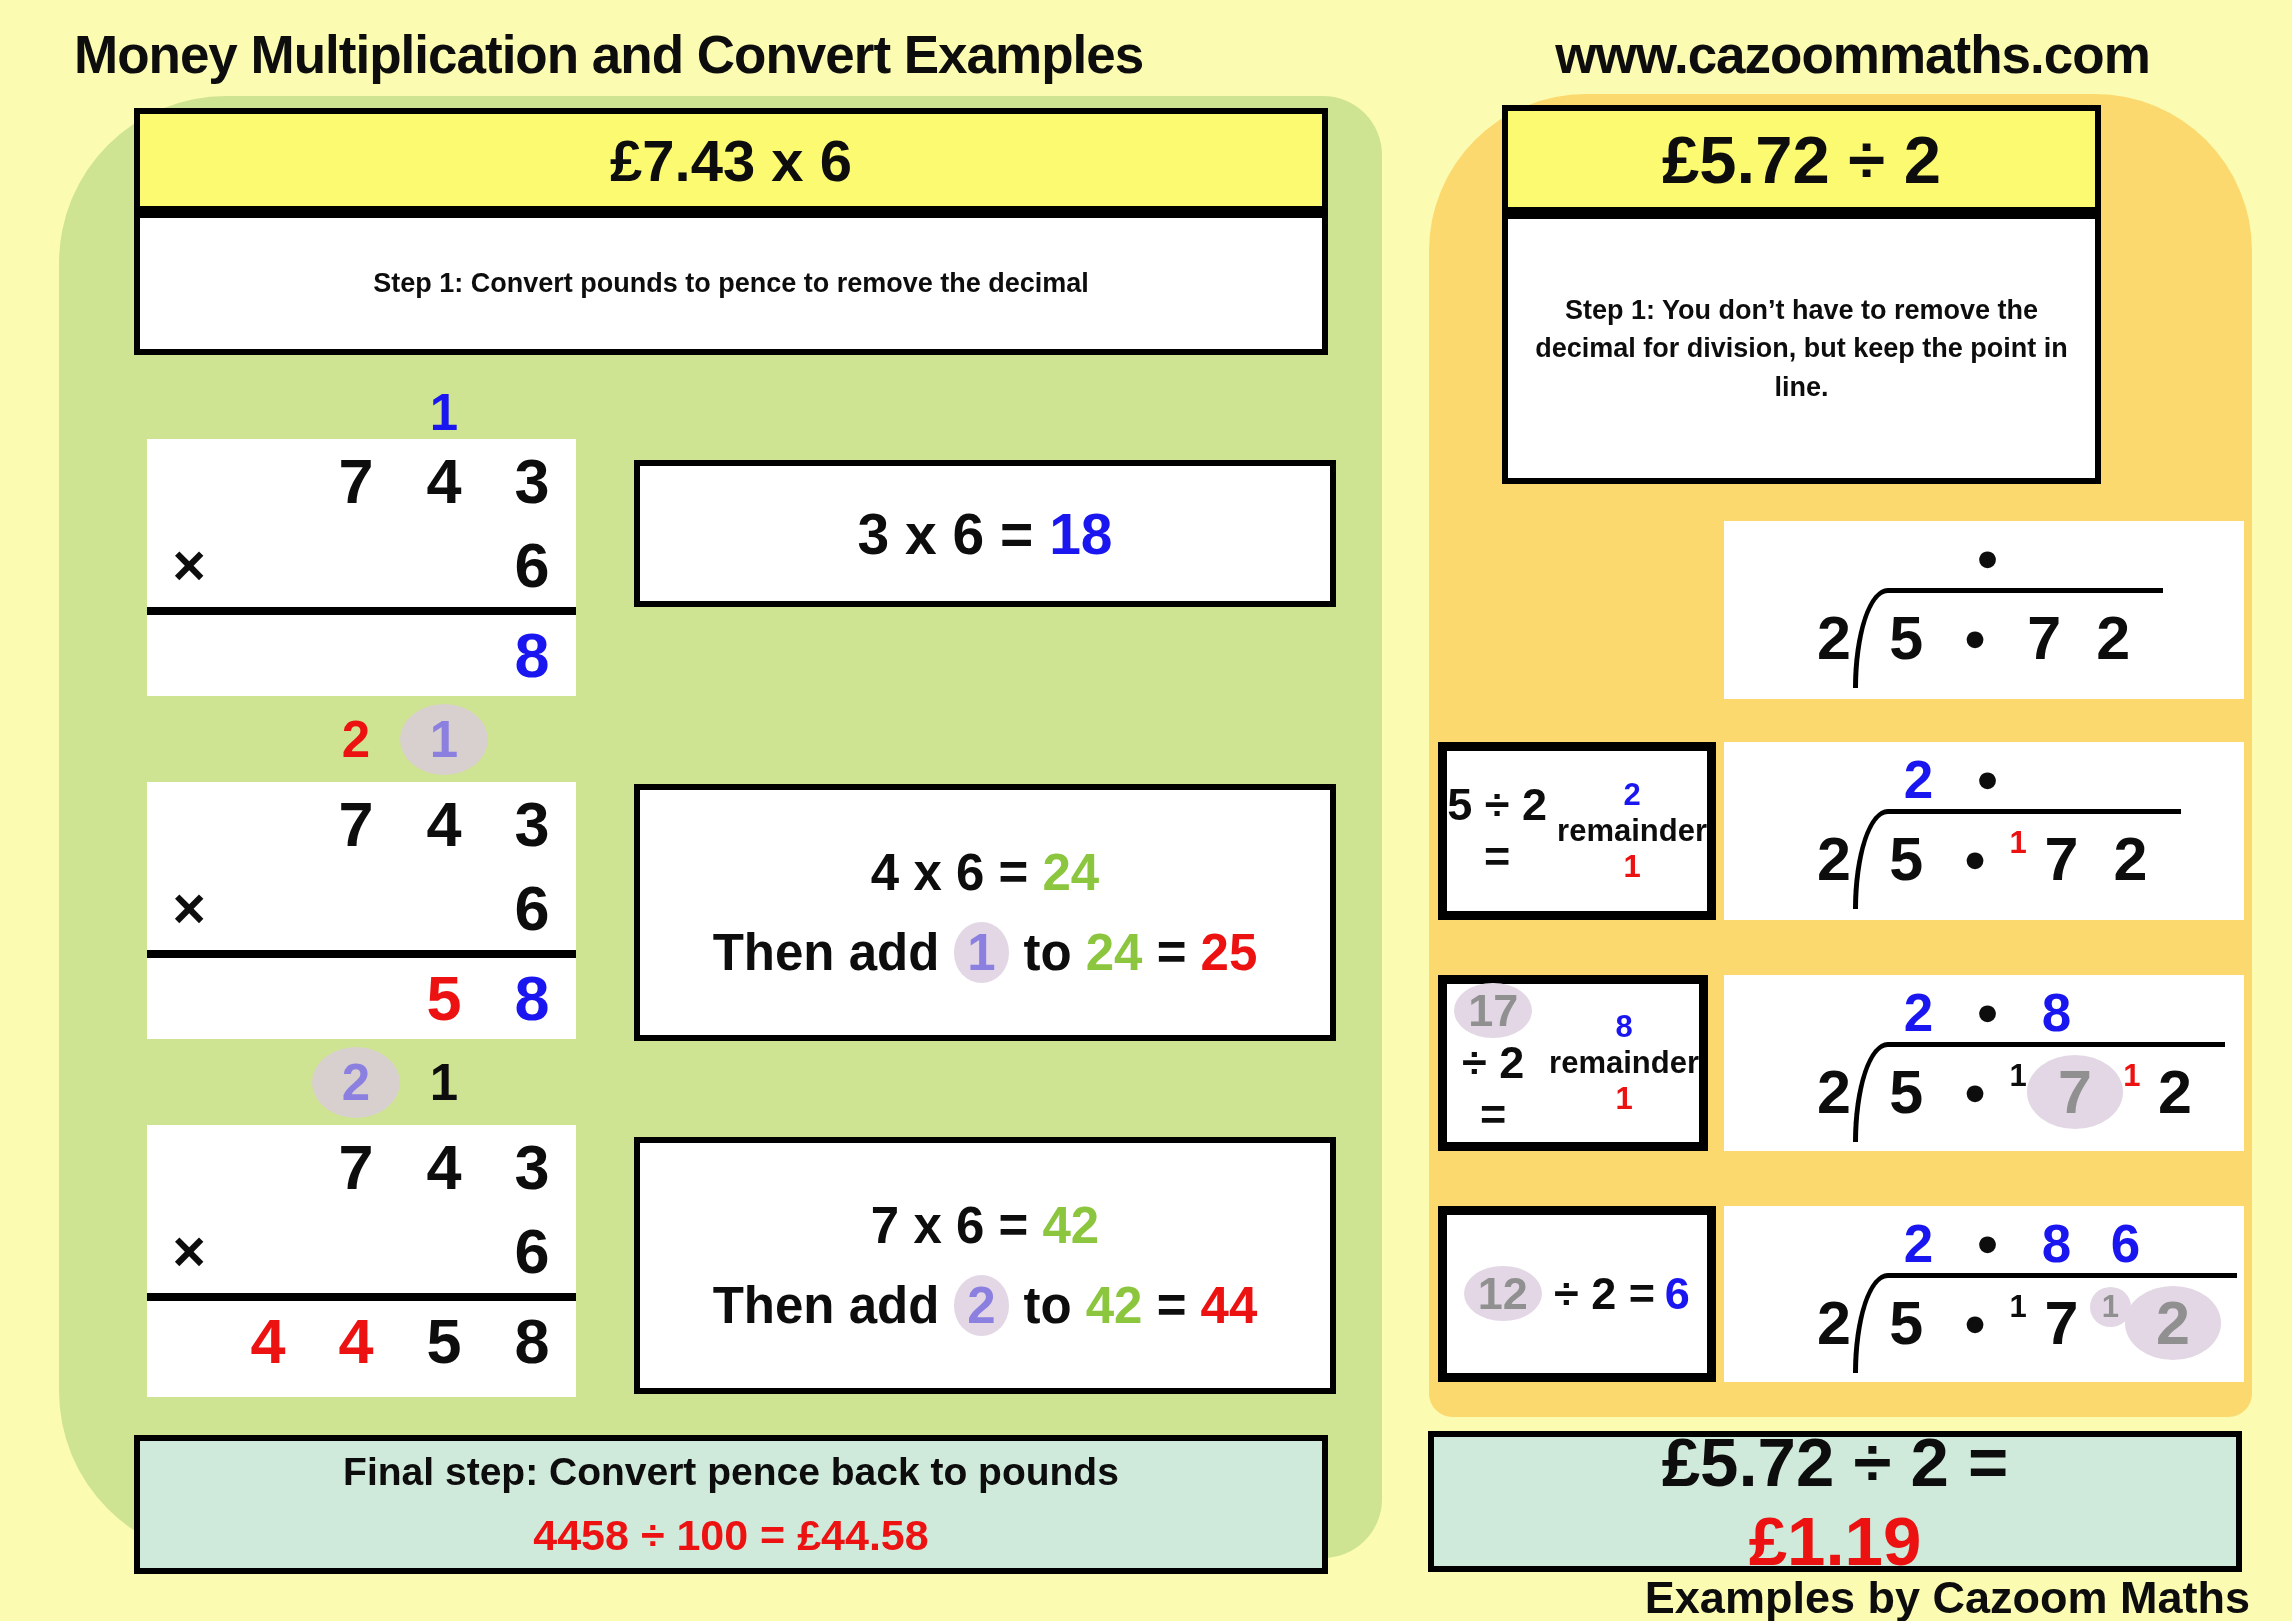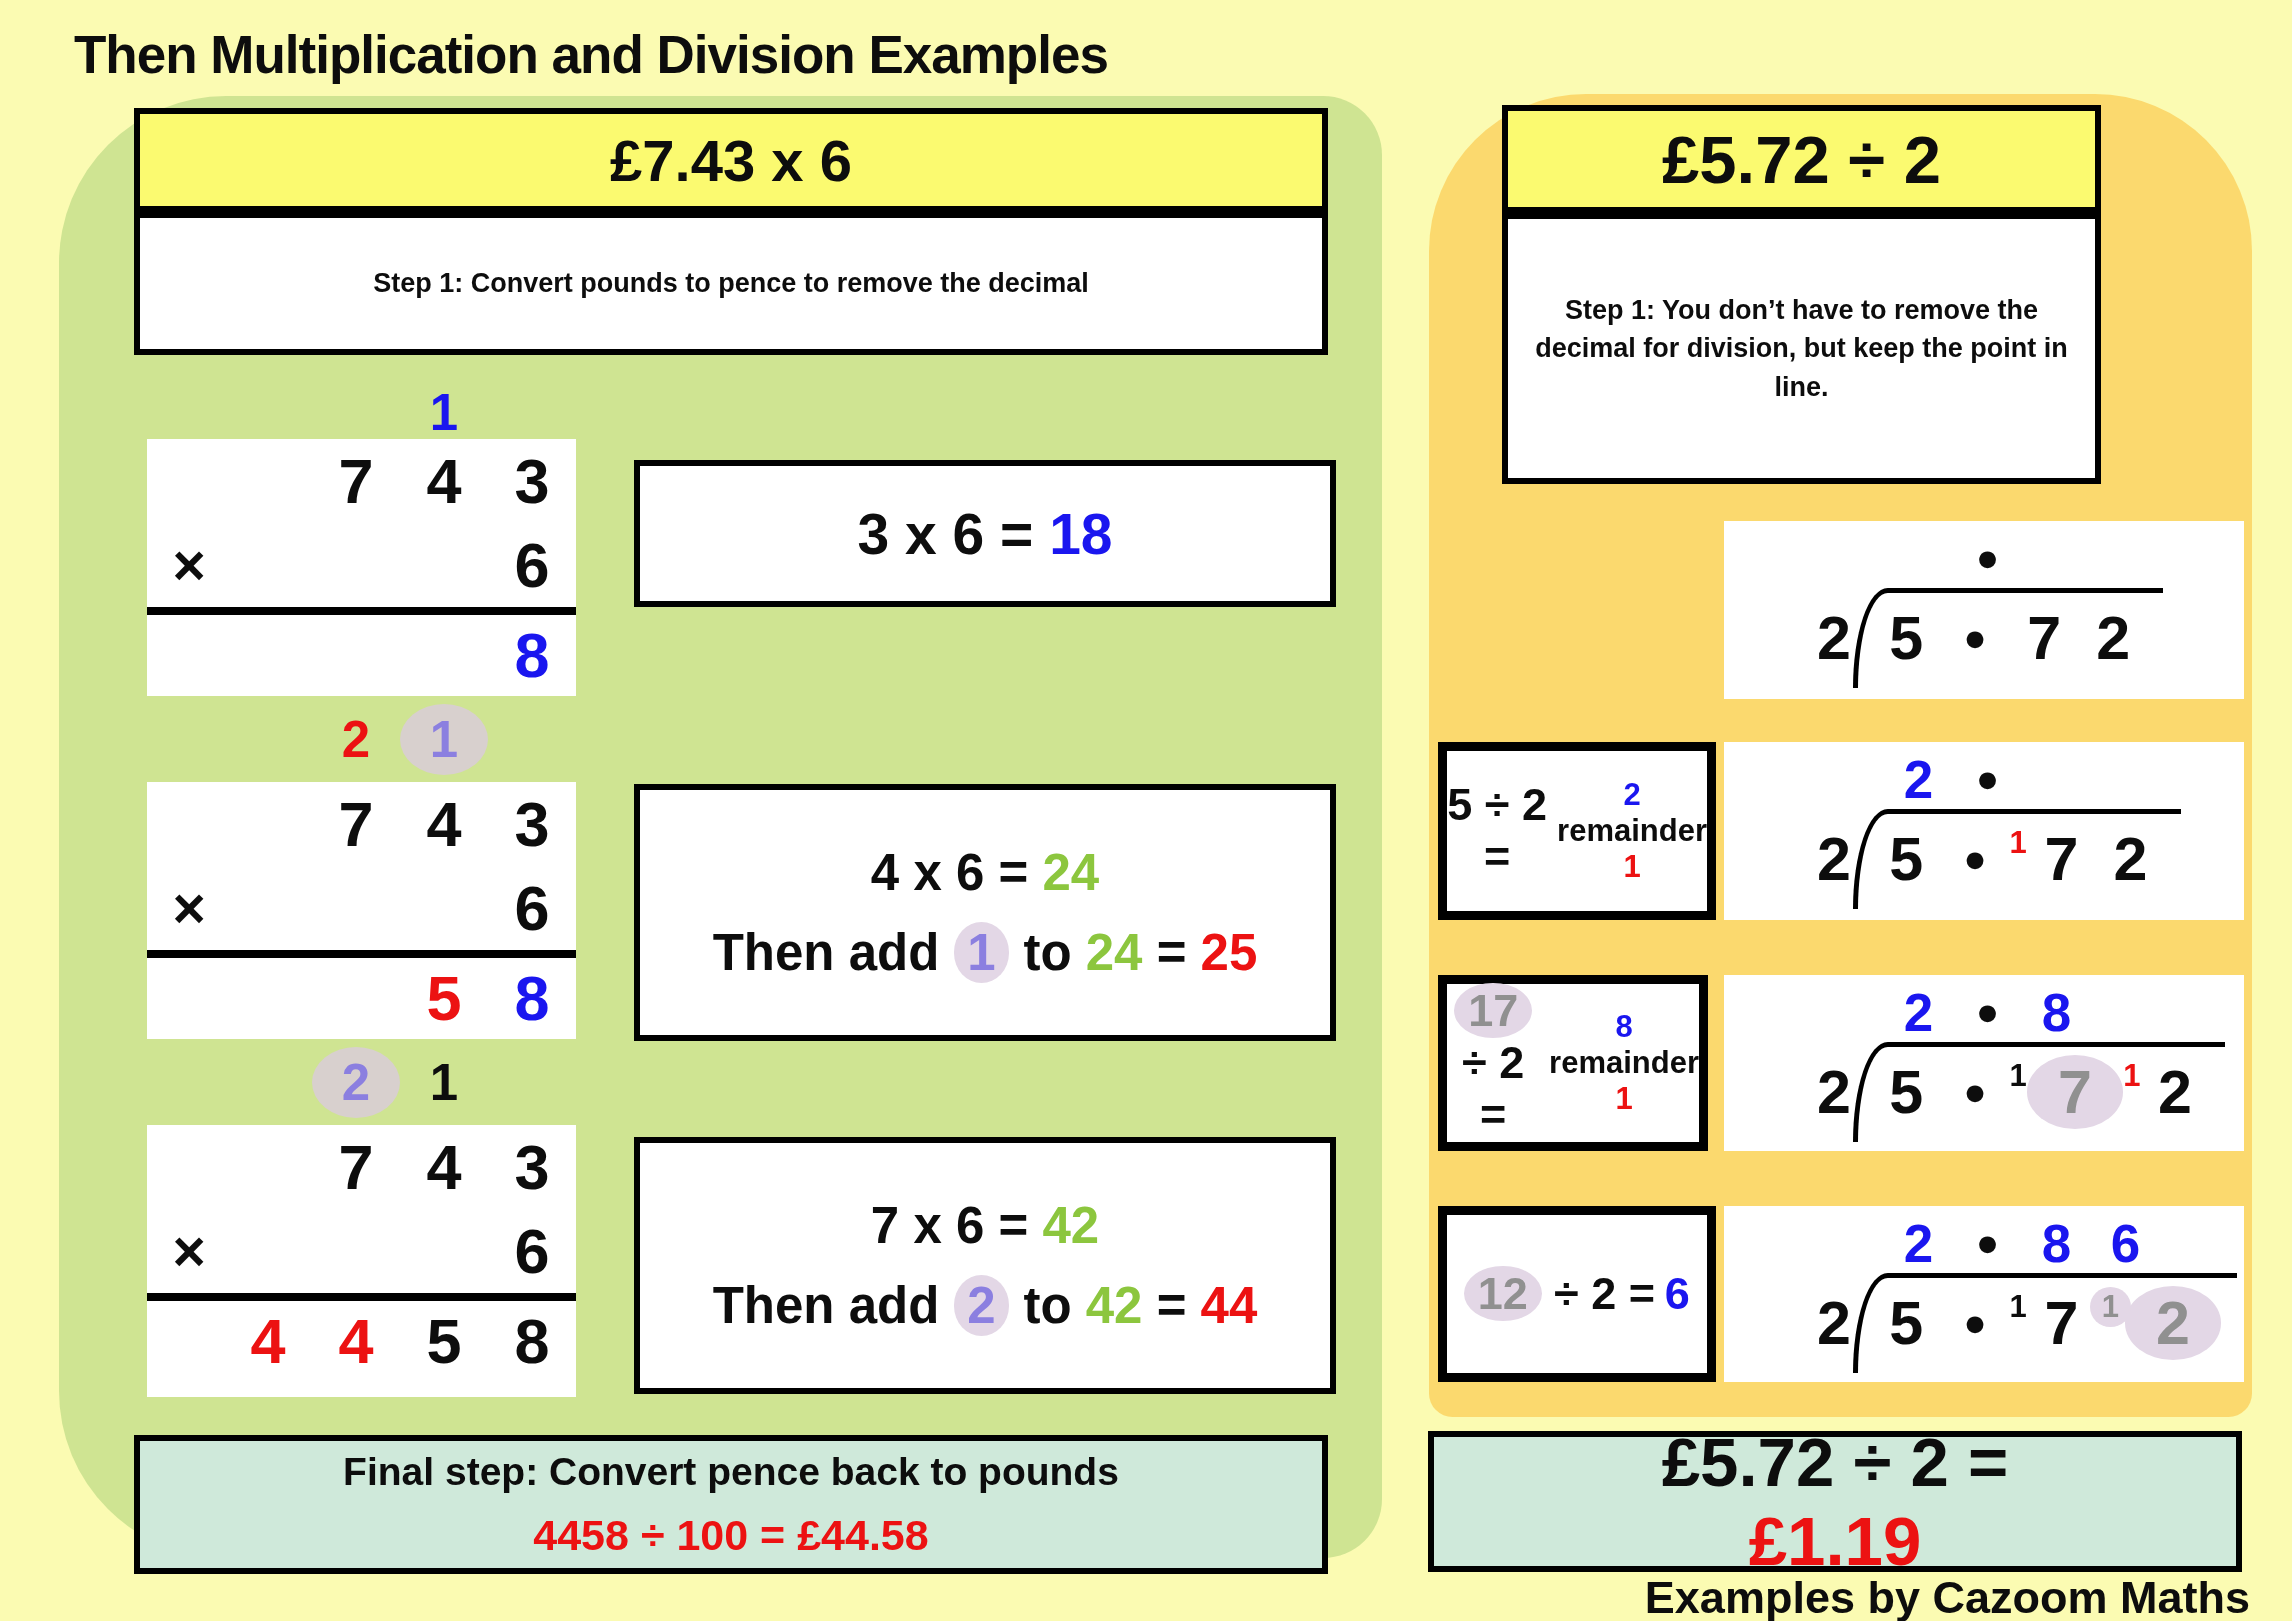--- a/index.html
+++ b/index.html
@@ -54,21 +54,22 @@
   .dl1{font-size:45px;}
   .dl2{font-size:31px;}
   .big{font-size:45px;}
   .footer{font-size:45px;}
 </style>
 </head>
 <body>
 
 <div id="canvas">
 
-  <div class="abs toptitle" style="left:74px;top:23.5px;">Then Multiplication and Division Examples</div>
+  <div class="abs toptitle" style="left:74px;top:23.5px;">Money Multiplication and Convert Examples</div>
+  <div class="abs toptitle" style="left:1529px;top:23.5px;width:647px;text-align:center;">www.cazoommaths.com</div>
 
   <div class="abs panel-green" style="left:59px;top:96px;width:1323px;height:1462px;"></div>
 
   <div class="abs panel-orange" style="left:1429px;top:94px;width:823px;height:1323px;"></div>
 
   <div class="abs framed hdr" style="left:134px;top:108px;width:1194px;height:104px;">£7.43 x 6</div>
 
   <div class="abs framed steptext" style="left:134px;top:212px;width:1194px;height:143px;padding:0 127px;">Step 1: Convert pounds to pence to remove the decimal</div>
 
   <div class="abs crow" style="left:147px;top:374px;width:429px;">

